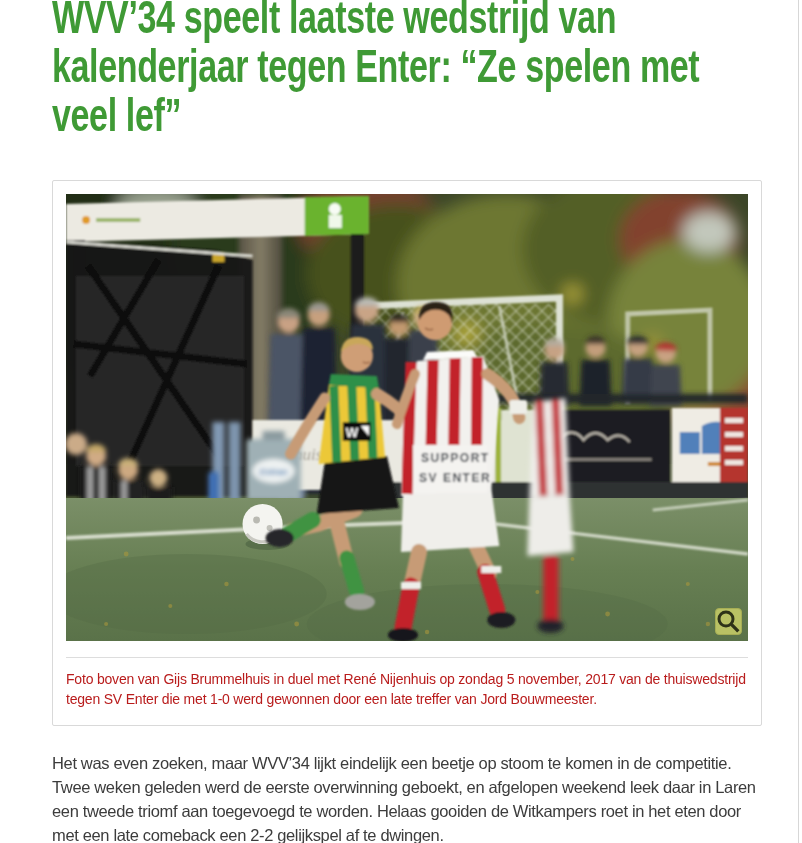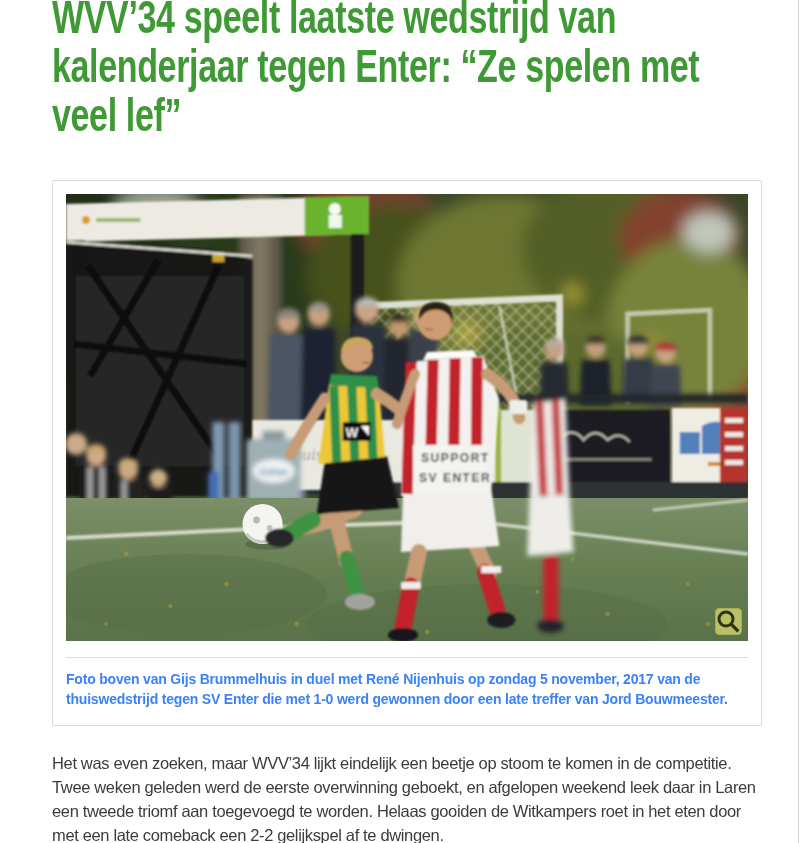--- a/index.html
+++ b/index.html
@@ -46,23 +46,23 @@
     background: #b9c164;
     border: 1px solid #a6ad54;
     border-radius: 4px;
     display: flex; align-items: center; justify-content: center;
     padding: 0; cursor: pointer;
   }
   .fig-divider { border: none; border-top: 1px solid #dddddd; margin-top: 16px; }
   figcaption.caption {
     padding-top: 11px;
     font-size: 14px;
-    font-weight: 700;
+    font-weight: 400;
     line-height: 20px;
-    color: #3b82f6;
+    color: #b91c1c;
     letter-spacing: -0.2px;
   }
   p.body-text {
     margin-top: 25px;
     font-size: 16.5px;
     line-height: 24px;
     color: #3c3c3c;
     letter-spacing: -0.35px;
   }
 </style>

